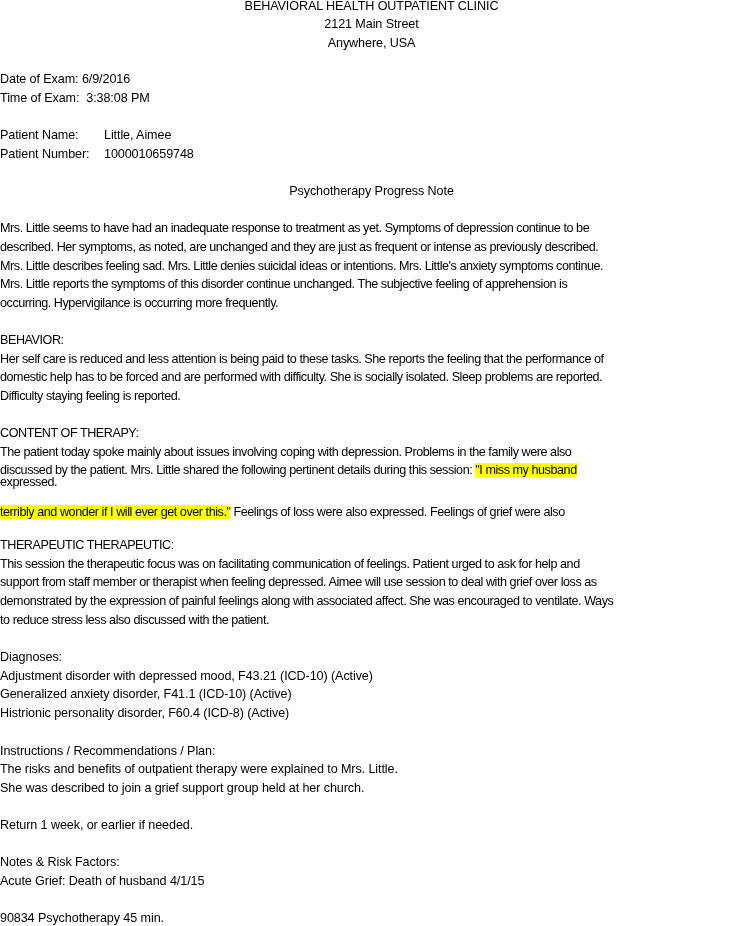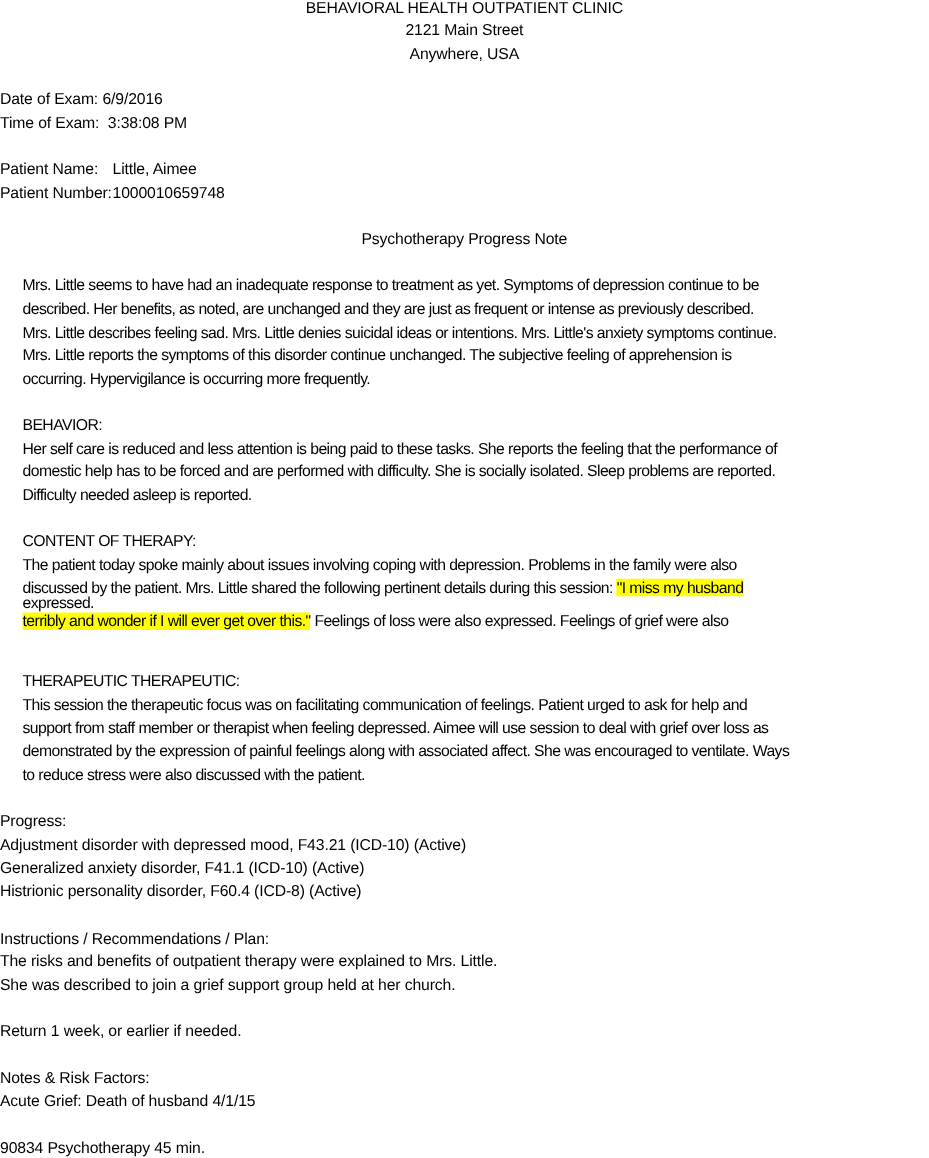--- a/index.html
+++ b/index.html
@@ -7,22 +7,22 @@
     width: 743px; height: 926px; overflow: hidden;
     font-family: "Liberation Sans", sans-serif;
     font-size: 12.6px; color: #000000;
     position: relative;
   }
   .doc { position: absolute; left: 0; top: 0; width: 743px; }
   .line { position: absolute; left: 0; white-space: nowrap; line-height: 18px; height: 18px; letter-spacing: -0.1px; }
   .center { width: 743px; text-align: center; left: 0; }
   .b { font-weight: normal; }
   .hl { background: #ffff00; }
-  .tight { letter-spacing: -0.45px; padding-left: 18px; }
-  .lbl { display: inline-block; width: 90px; }
+  .tight { letter-spacing: -0.45px; }
+  .lbl { display: inline-block; width: 104px; }
 </style>
 </head>
 <body>
 
 <div class="doc">
 
   <div class="line center" style="top:-3px">BEHAVIORAL HEALTH OUTPATIENT CLINIC</div>
   <div class="line center" style="top:15px">2121 Main Street</div>
   <div class="line center" style="top:34px">Anywhere, USA</div>
 
@@ -38,51 +38,51 @@
   <div class="line" style="top:126px">
     <span class="lbl">Patient Name:</span><span>Little, Aimee</span>
   </div>
   <div class="line" style="top:145px">
     <span class="lbl">Patient Number:</span><span>1000010659748</span>
   </div>
 
   <div class="line center b" style="top:182px">Psychotherapy Progress Note</div>
 
   <div class="line tight" style="top:219px">Mrs. Little seems to have had an inadequate response to treatment as yet. Symptoms of depression continue to be</div>
-  <div class="line tight" style="top:238px">described. Her benefits, as noted, are unchanged and they are just as frequent or intense as previously described.</div>
+  <div class="line tight" style="top:238px">described. Her symptoms, as noted, are unchanged and they are just as frequent or intense as previously described.</div>
   <div class="line tight" style="top:257px">Mrs. Little describes feeling sad. Mrs. Little denies suicidal ideas or intentions. Mrs. Little's anxiety symptoms continue.</div>
   <div class="line tight" style="top:275px">Mrs. Little reports the symptoms of this disorder continue unchanged. The subjective feeling of apprehension is</div>
   <div class="line tight" style="top:294px">occurring. Hypervigilance is occurring more frequently.</div>
 
   <div class="line b tight" style="top:331px">BEHAVIOR:</div>
   <div class="line tight" style="top:350px">Her self care is reduced and less attention is being paid to these tasks. She reports the feeling that the performance of</div>
   <div class="line tight" style="top:368px">domestic help has to be forced and are performed with difficulty. She is socially isolated. Sleep problems are reported.</div>
-  <div class="line tight" style="top:387px">Difficulty needed asleep is reported.</div>
+  <div class="line tight" style="top:387px">Difficulty staying feeling is reported.</div>
 
   <div class="line tight" style="top:424px">
     <span class="b">CONTENT OF THERAPY</span><span>:</span>
   </div>
   <div class="line tight" style="top:443px">The patient today spoke mainly about issues involving coping with depression. Problems in the family were also</div>
   <div class="line tight" style="top:461px">
     <span>discussed by the patient. Mrs. Little shared the following pertinent details during this session: </span><span class="hl">"I miss my husband</span>
   </div>
-  <div class="line tight" style="top:488px">
+  <div class="line tight" style="top:503px">
     <span class="hl">terribly and wonder if I will ever get over this."</span><span> Feelings of loss were also expressed.  Feelings of grief were also</span>
   </div>
   <div class="line tight" style="top:473px">expressed.</div>
 
   <div class="line tight" style="top:536px">
     <span class="b">THERAPEUTIC THERAPEUTIC</span><span>:</span>
   </div>
   <div class="line tight" style="top:555px">This session the therapeutic focus was on facilitating communication of feelings. Patient urged to ask for help and</div>
   <div class="line tight" style="top:573px">support from staff member or therapist when feeling depressed. Aimee will use session to deal with grief over loss as</div>
   <div class="line tight" style="top:592px">demonstrated by the expression of painful feelings along with associated affect. She was encouraged to ventilate. Ways</div>
-  <div class="line tight" style="top:611px">to reduce stress were also discussed with the patient.</div>
+  <div class="line tight" style="top:611px">to reduce stress less also discussed with the patient.</div>
 
-  <div class="line b" style="top:648px">Progress:</div>
+  <div class="line b" style="top:648px">Diagnoses:</div>
   <div class="line" style="top:667px">Adjustment disorder with depressed mood, F43.21 (ICD-10) (Active)</div>
   <div class="line" style="top:685px">Generalized anxiety disorder, F41.1 (ICD-10) (Active)</div>
   <div class="line" style="top:704px">Histrionic personality disorder, F60.4 (ICD-8) (Active)</div>
 
   <div class="line b" style="top:742px">Instructions / Recommendations / Plan:</div>
   <div class="line" style="top:760px">The risks and benefits of outpatient therapy were explained to Mrs. Little.</div>
   <div class="line" style="top:779px">She was described to join a grief support group held at her church.</div>
   <div class="line" style="top:816px">Return 1 week, or earlier if needed.</div>
 
   <div class="line b" style="top:853px">Notes &amp; Risk Factors:</div>

